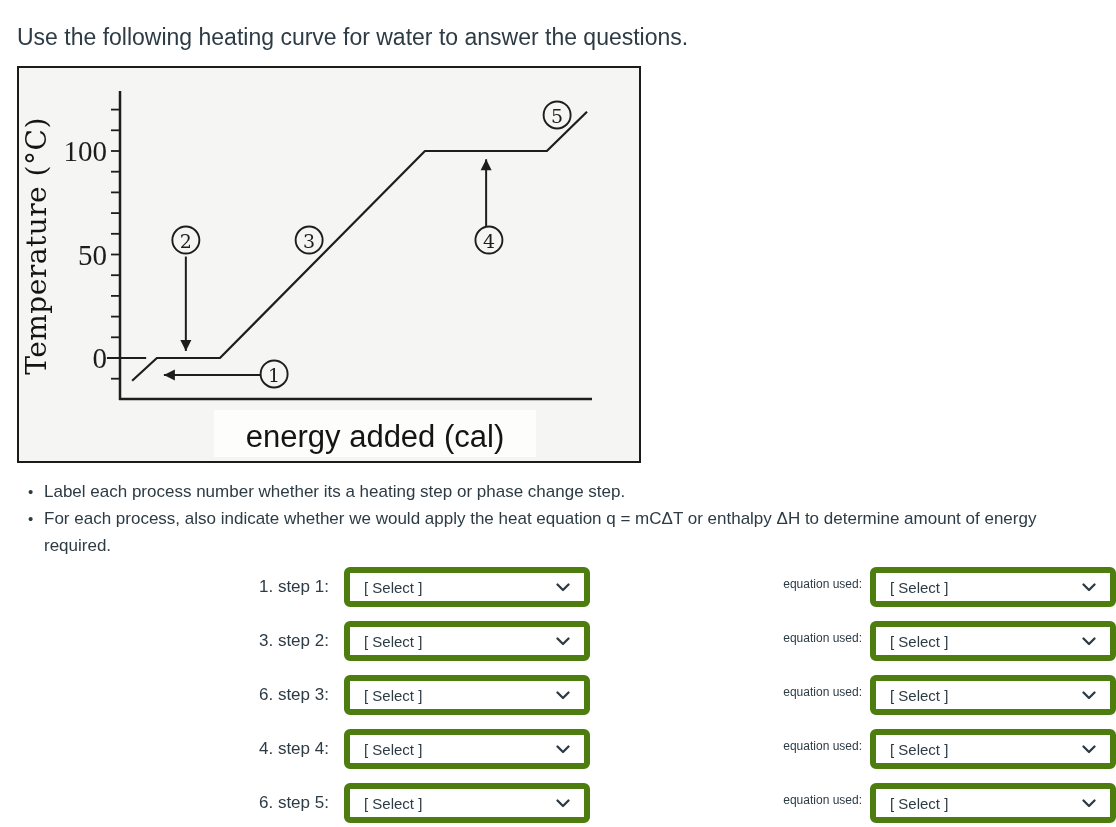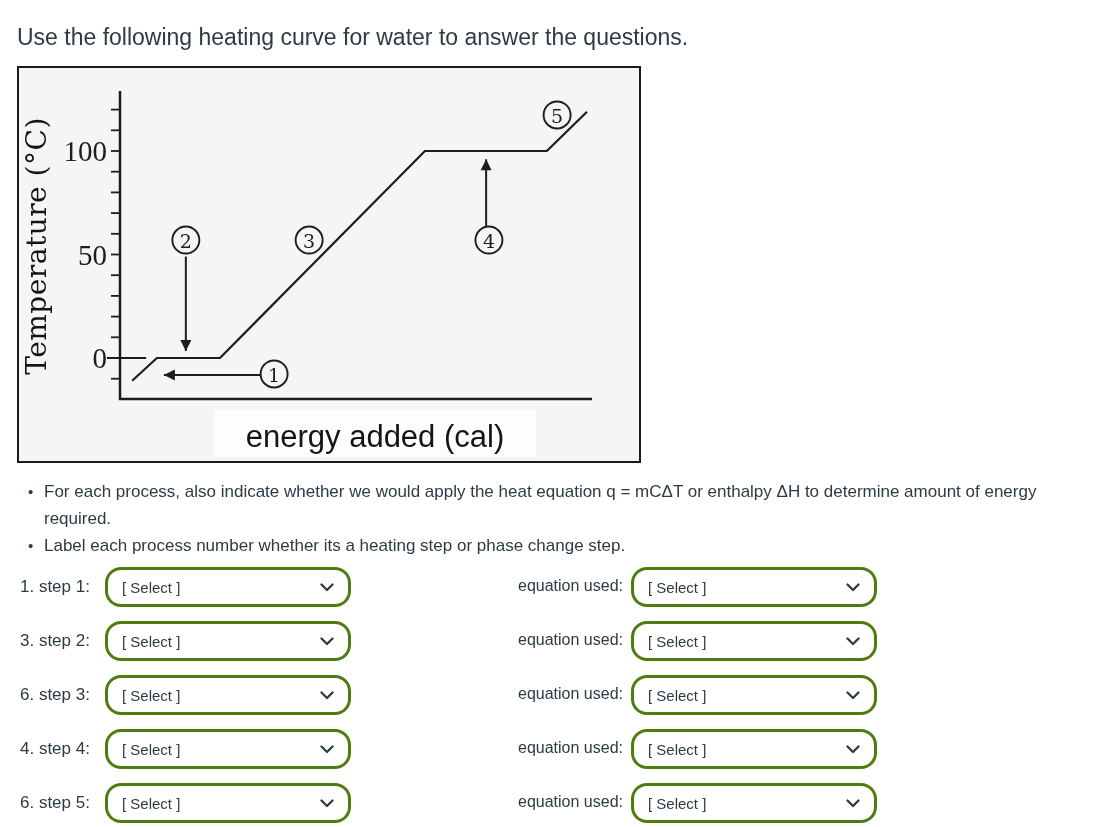--- a/index.html
+++ b/index.html
@@ -19,27 +19,27 @@
     list-style:none;margin:15px 0 0 0;padding:0 0 0 27px;width:1012px;
   }
   ul.instructions li{
     position:relative;font-size:17px;line-height:27px;
   }
   ul.instructions li::before{
     content:"\2022";position:absolute;left:-16px;top:0;
     font-size:15px;color:#2D3B45;
   }
   .rows{margin-top:8px;margin-left:3px;}
-  .qrow{display:flex;align-items:flex-start;height:40px;margin-bottom:14px;}
+  .qrow{display:flex;align-items:flex-start;height:40px;margin-bottom:14px;justify-content:flex-end;}
   .qlabel{width:85px;padding-top:10px;font-size:17px;flex:0 0 auto;}
-  .eqlabel{width:280px;padding:10px 8px 0 0;font-size:16px;text-align:right;
+  .eqlabel{width:280px;padding:10px 8px 0 0;font-size:12px;text-align:right;
     box-sizing:border-box;flex:0 0 auto;}
   .sel{
     position:relative;width:246px;height:40px;box-sizing:border-box;
-    background:#fff;border:3px solid #4d7c0f;border-radius:16px;
+    background:#fff;border:6px solid #4d7c0f;border-radius:6px;
     display:flex;align-items:center;padding:0 34px 0 14px;cursor:pointer;
     flex:0 0 auto;
   }
   .sel .val{font-size:15px;color:#2D3B45;white-space:nowrap;}
   .sel .chev{position:absolute;right:14px;top:50%;margin-top:-4px;}
 </style>
 </head>
 <body>
 
 <div class="page">
@@ -86,22 +86,22 @@
         <circle cx="469.93" cy="172.01" r="13.5" fill="none" stroke="#1d1d1b" stroke-width="1.9"></circle>
         <text x="469.93" y="173.01" text-anchor="middle" dominant-baseline="central" font-family="&quot;DejaVu Serif&quot;,serif" font-size="19px" fill="#1d1d1b">4</text>
         <circle cx="538.112" cy="46.982" r="13.5" fill="none" stroke="#1d1d1b" stroke-width="1.9"></circle>
         <text x="538.112" y="47.982" text-anchor="middle" dominant-baseline="central" font-family="&quot;DejaVu Serif&quot;,serif" font-size="19px" fill="#1d1d1b">5</text>
         <text x="356" y="379" text-anchor="middle" font-family="&quot;Liberation Sans&quot;,sans-serif" font-size="31px" fill="#141414">energy added (cal)</text>
         <text transform="translate(27,178) rotate(-90)" text-anchor="middle" font-family="&quot;DejaVu Serif&quot;,serif" font-size="28px" letter-spacing="0.5px" fill="#141414">Temperature (°C)</text>
       </svg>
   </div>
 
   <ul class="instructions">
+    <li>Label each process number whether its a heating step or phase change step.</li>
     <li>For each process, also indicate whether we would apply the heat equation q = mCΔT or enthalpy ΔH to determine amount of energy required.</li>
-    <li>Label each process number whether its a heating step or phase change step.</li>
   </ul>
 
   <div class="rows">
 
     <div class="qrow">
       <span class="qlabel">1. step 1:</span>
       <div class="sel">
         <span class="val">[ Select ]</span>
         <svg class="chev" width="14" height="9" viewBox="0 0 14 9">
             <polyline points="1.5,1.5 7,7 12.5,1.5" fill="none" stroke="#2D3B45" stroke-width="2.3" stroke-linecap="round" stroke-linejoin="round"></polyline>

